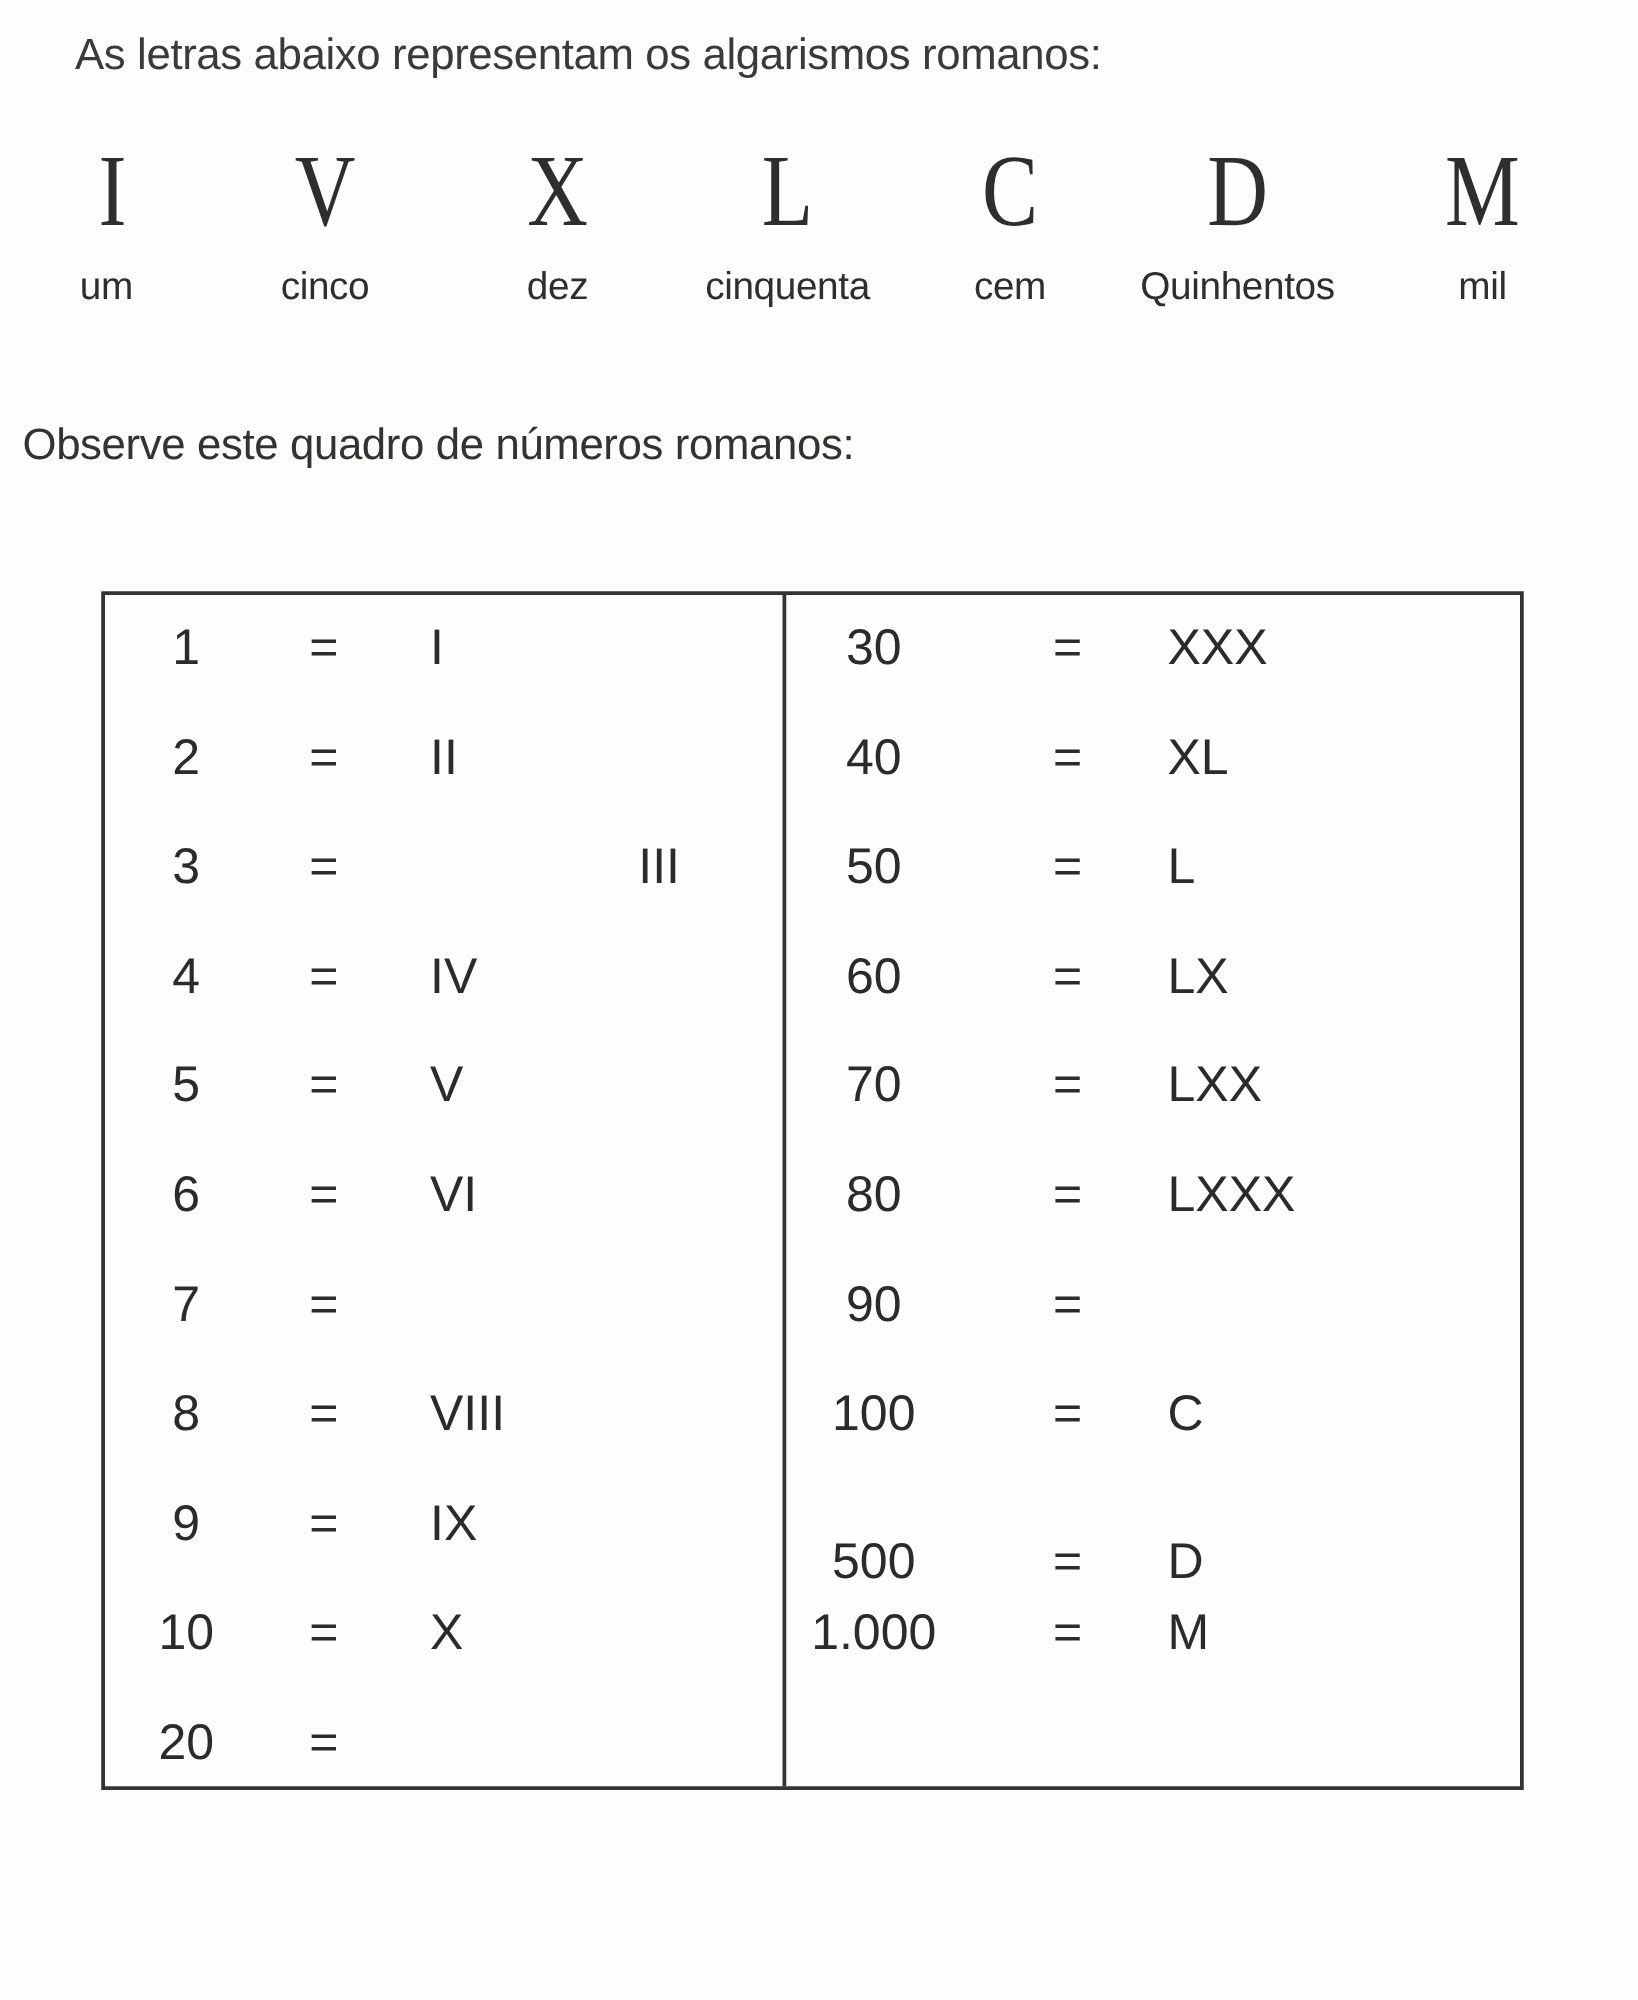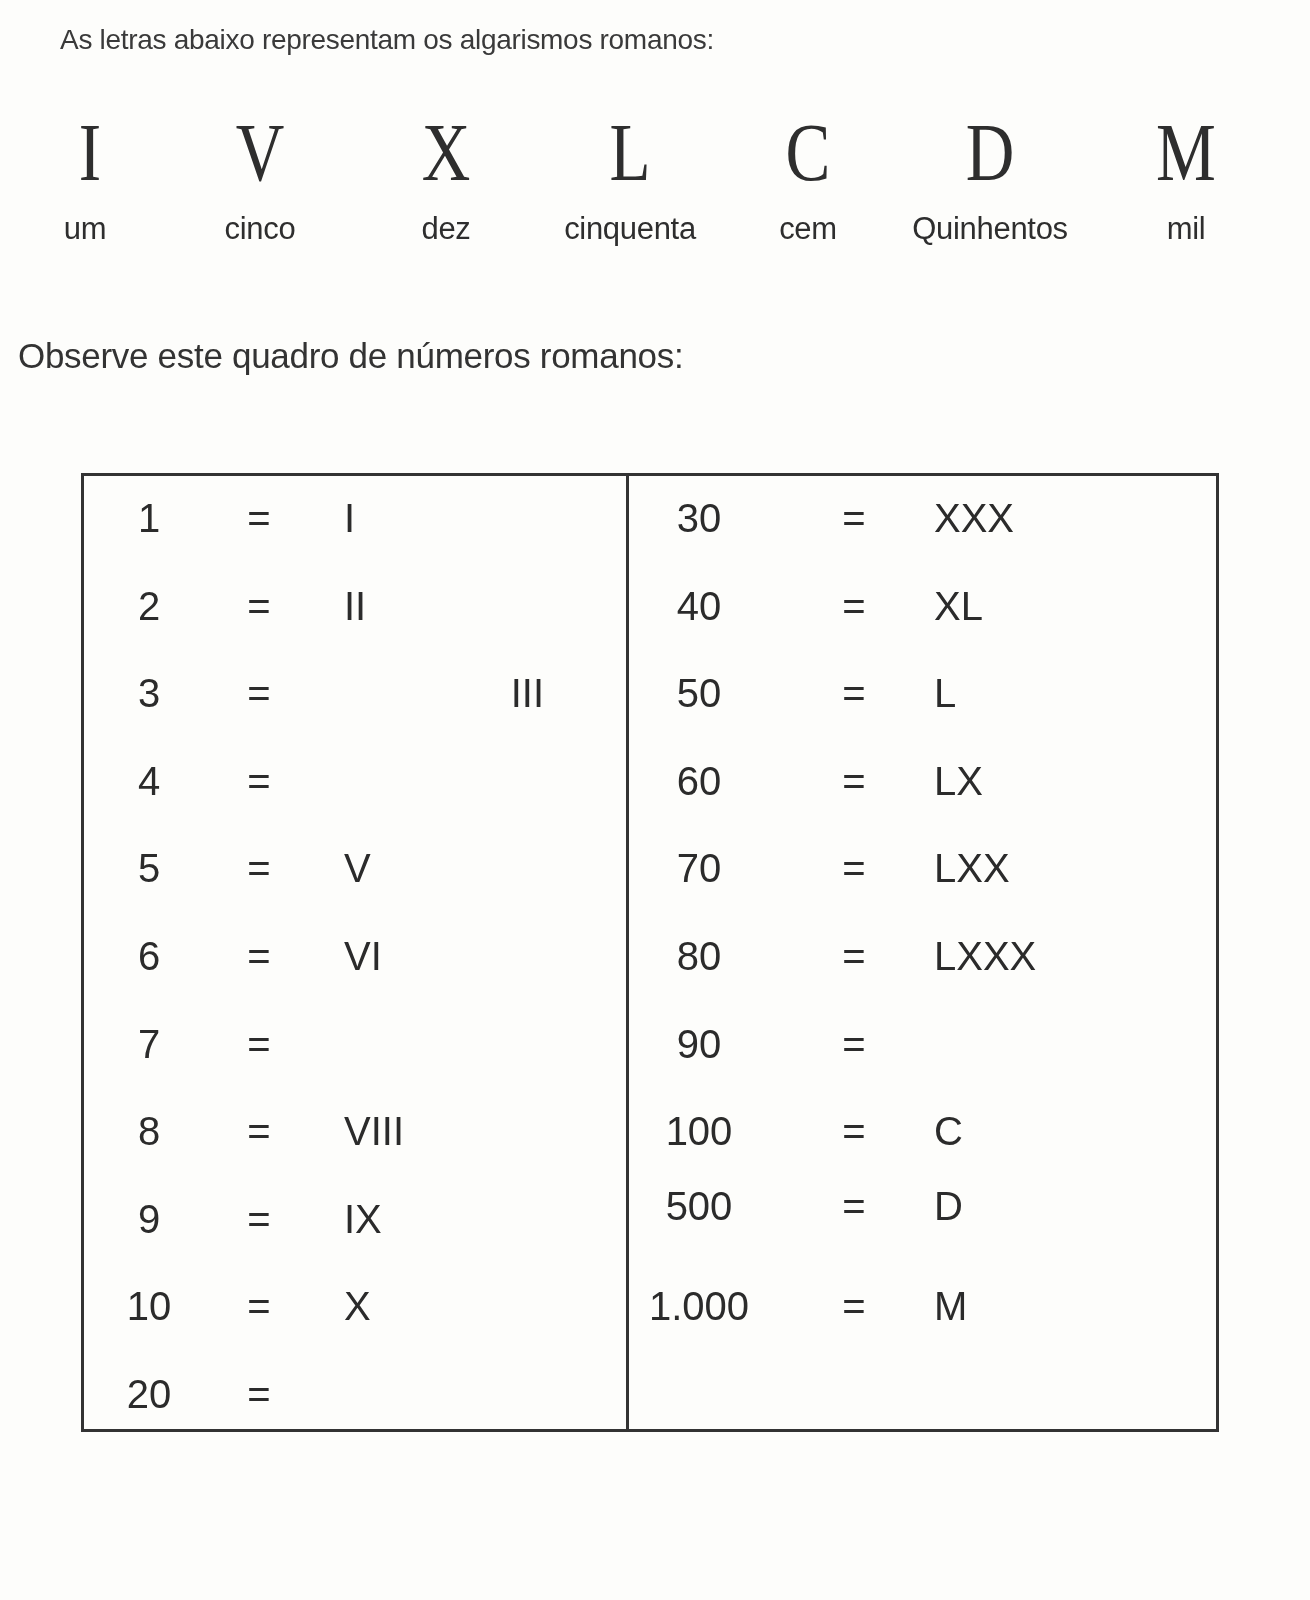--- a/index.html
+++ b/index.html
@@ -6,21 +6,21 @@
     body {
       width: 1310px; height: 1600px;
       background: #fdfdfb;
       position: relative;
       overflow: hidden;
       color: #2a2a2a;
       font-family: "Liberation Sans", sans-serif;
     }
     .intro {
       position: absolute; left: 60px; top: 24px;
-      font-size: 28px; color: #3a3a3a; letter-spacing: -0.3px;
+      font-size: 35px; color: #3a3a3a; letter-spacing: -0.3px;
     }
     .letters { position: absolute; left: 0; top: 105px; width: 1310px; height: 160px; }
     .letter-col { position: absolute; top: 0; width: 200px; margin-left: -100px; text-align: center; }
     .glyph {
       font-family: "Liberation Serif", serif;
       font-size: 82px; line-height: 96px; color: #2e2e2e;
       transform: scaleX(0.82);
     }
     .word { font-size: 31px; margin-top: 10px; color: #2e2e2e; letter-spacing: -0.3px; }
     .observe {
@@ -93,20 +93,21 @@
       <span style="left: 260px; width: 200px;">II</span>
     </div>
     <div class="row" style="top: 195.2px; left: 0px; width: 542px;">
       <span class="num" style="left: 20px; width: 90px;">3</span>
       <span class="eq" style="left: 150px; width: 50px;">=</span>
       <span style="left: 260px; width: 200px; text-align: right;">III</span>
     </div>
     <div class="row" style="top: 282.8px; left: 0px; width: 542px;">
       <span class="num" style="left: 20px; width: 90px;">4</span>
       <span class="eq" style="left: 150px; width: 50px;">=</span>
+      <span style="left: 260px; width: 200px;">IV</span>
     </div>
     <div class="row" style="top: 370.4px; left: 0px; width: 542px;">
       <span class="num" style="left: 20px; width: 90px;">5</span>
       <span class="eq" style="left: 150px; width: 50px;">=</span>
       <span style="left: 260px; width: 200px;">V</span>
     </div>
     <div class="row" style="top: 458px; left: 0px; width: 542px;">
       <span class="num" style="left: 20px; width: 90px;">6</span>
       <span class="eq" style="left: 150px; width: 50px;">=</span>
       <span style="left: 260px; width: 200px;">VI</span>
@@ -166,21 +167,21 @@
     </div>
     <div class="row" style="top: 545.6px; left: 545px; width: 590px;">
       <span class="num" style="left: 10px; width: 120px;">90</span>
       <span class="eq" style="left: 200px; width: 50px;">=</span>
     </div>
     <div class="row" style="top: 633.2px; left: 545px; width: 590px;">
       <span class="num" style="left: 10px; width: 120px;">100</span>
       <span class="eq" style="left: 200px; width: 50px;">=</span>
       <span style="left: 305px; width: 200px;">C</span>
     </div>
-    <div class="row" style="top: 708px; left: 545px; width: 666px;">
+    <div class="row" style="top: 751px; left: 545px; width: 666px;">
       <span class="num" style="left: 10px; width: 120px;">500</span>
       <span class="eq" style="left: 200px; width: 50px;">=</span>
       <span style="left: 305px; width: 200px;">D</span>
     </div>
     <div class="row" style="top: 808.4px; left: 545px; width: 590px;">
       <span class="num" style="left: 10px; width: 120px;">1.000</span>
       <span class="eq" style="left: 200px; width: 50px;">=</span>
       <span style="left: 305px; width: 200px;">M</span>
     </div>
   </div>

